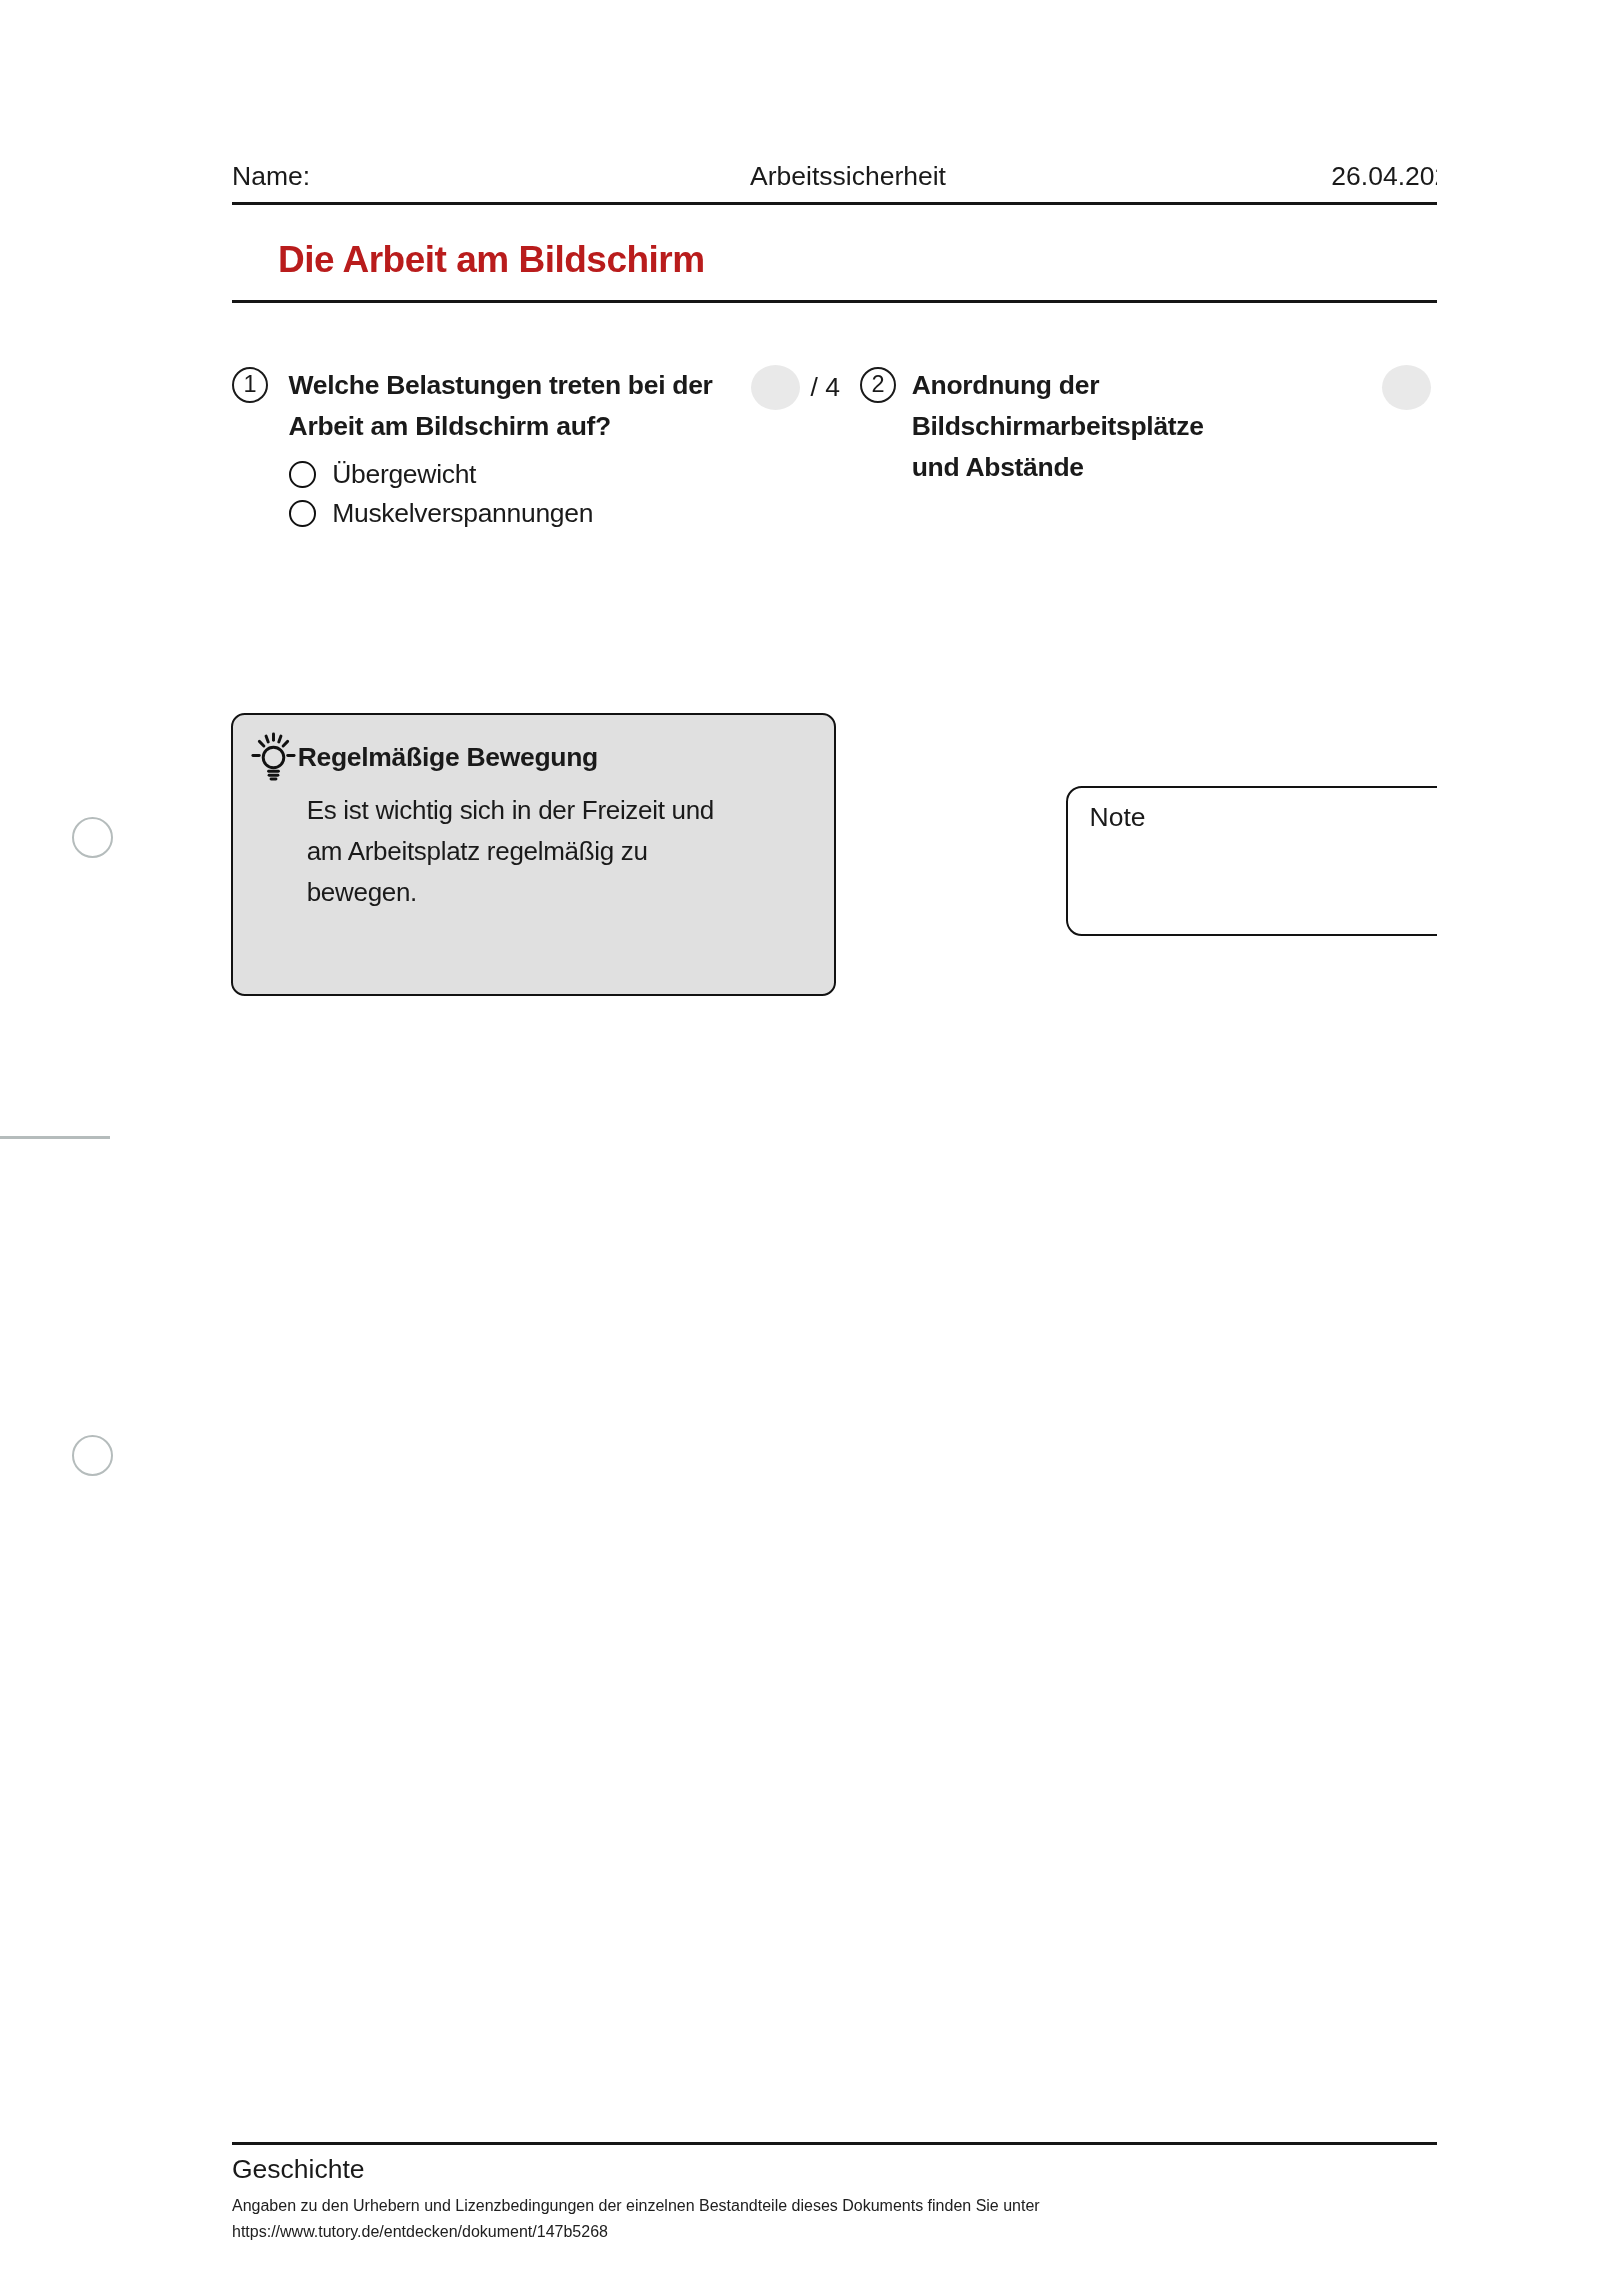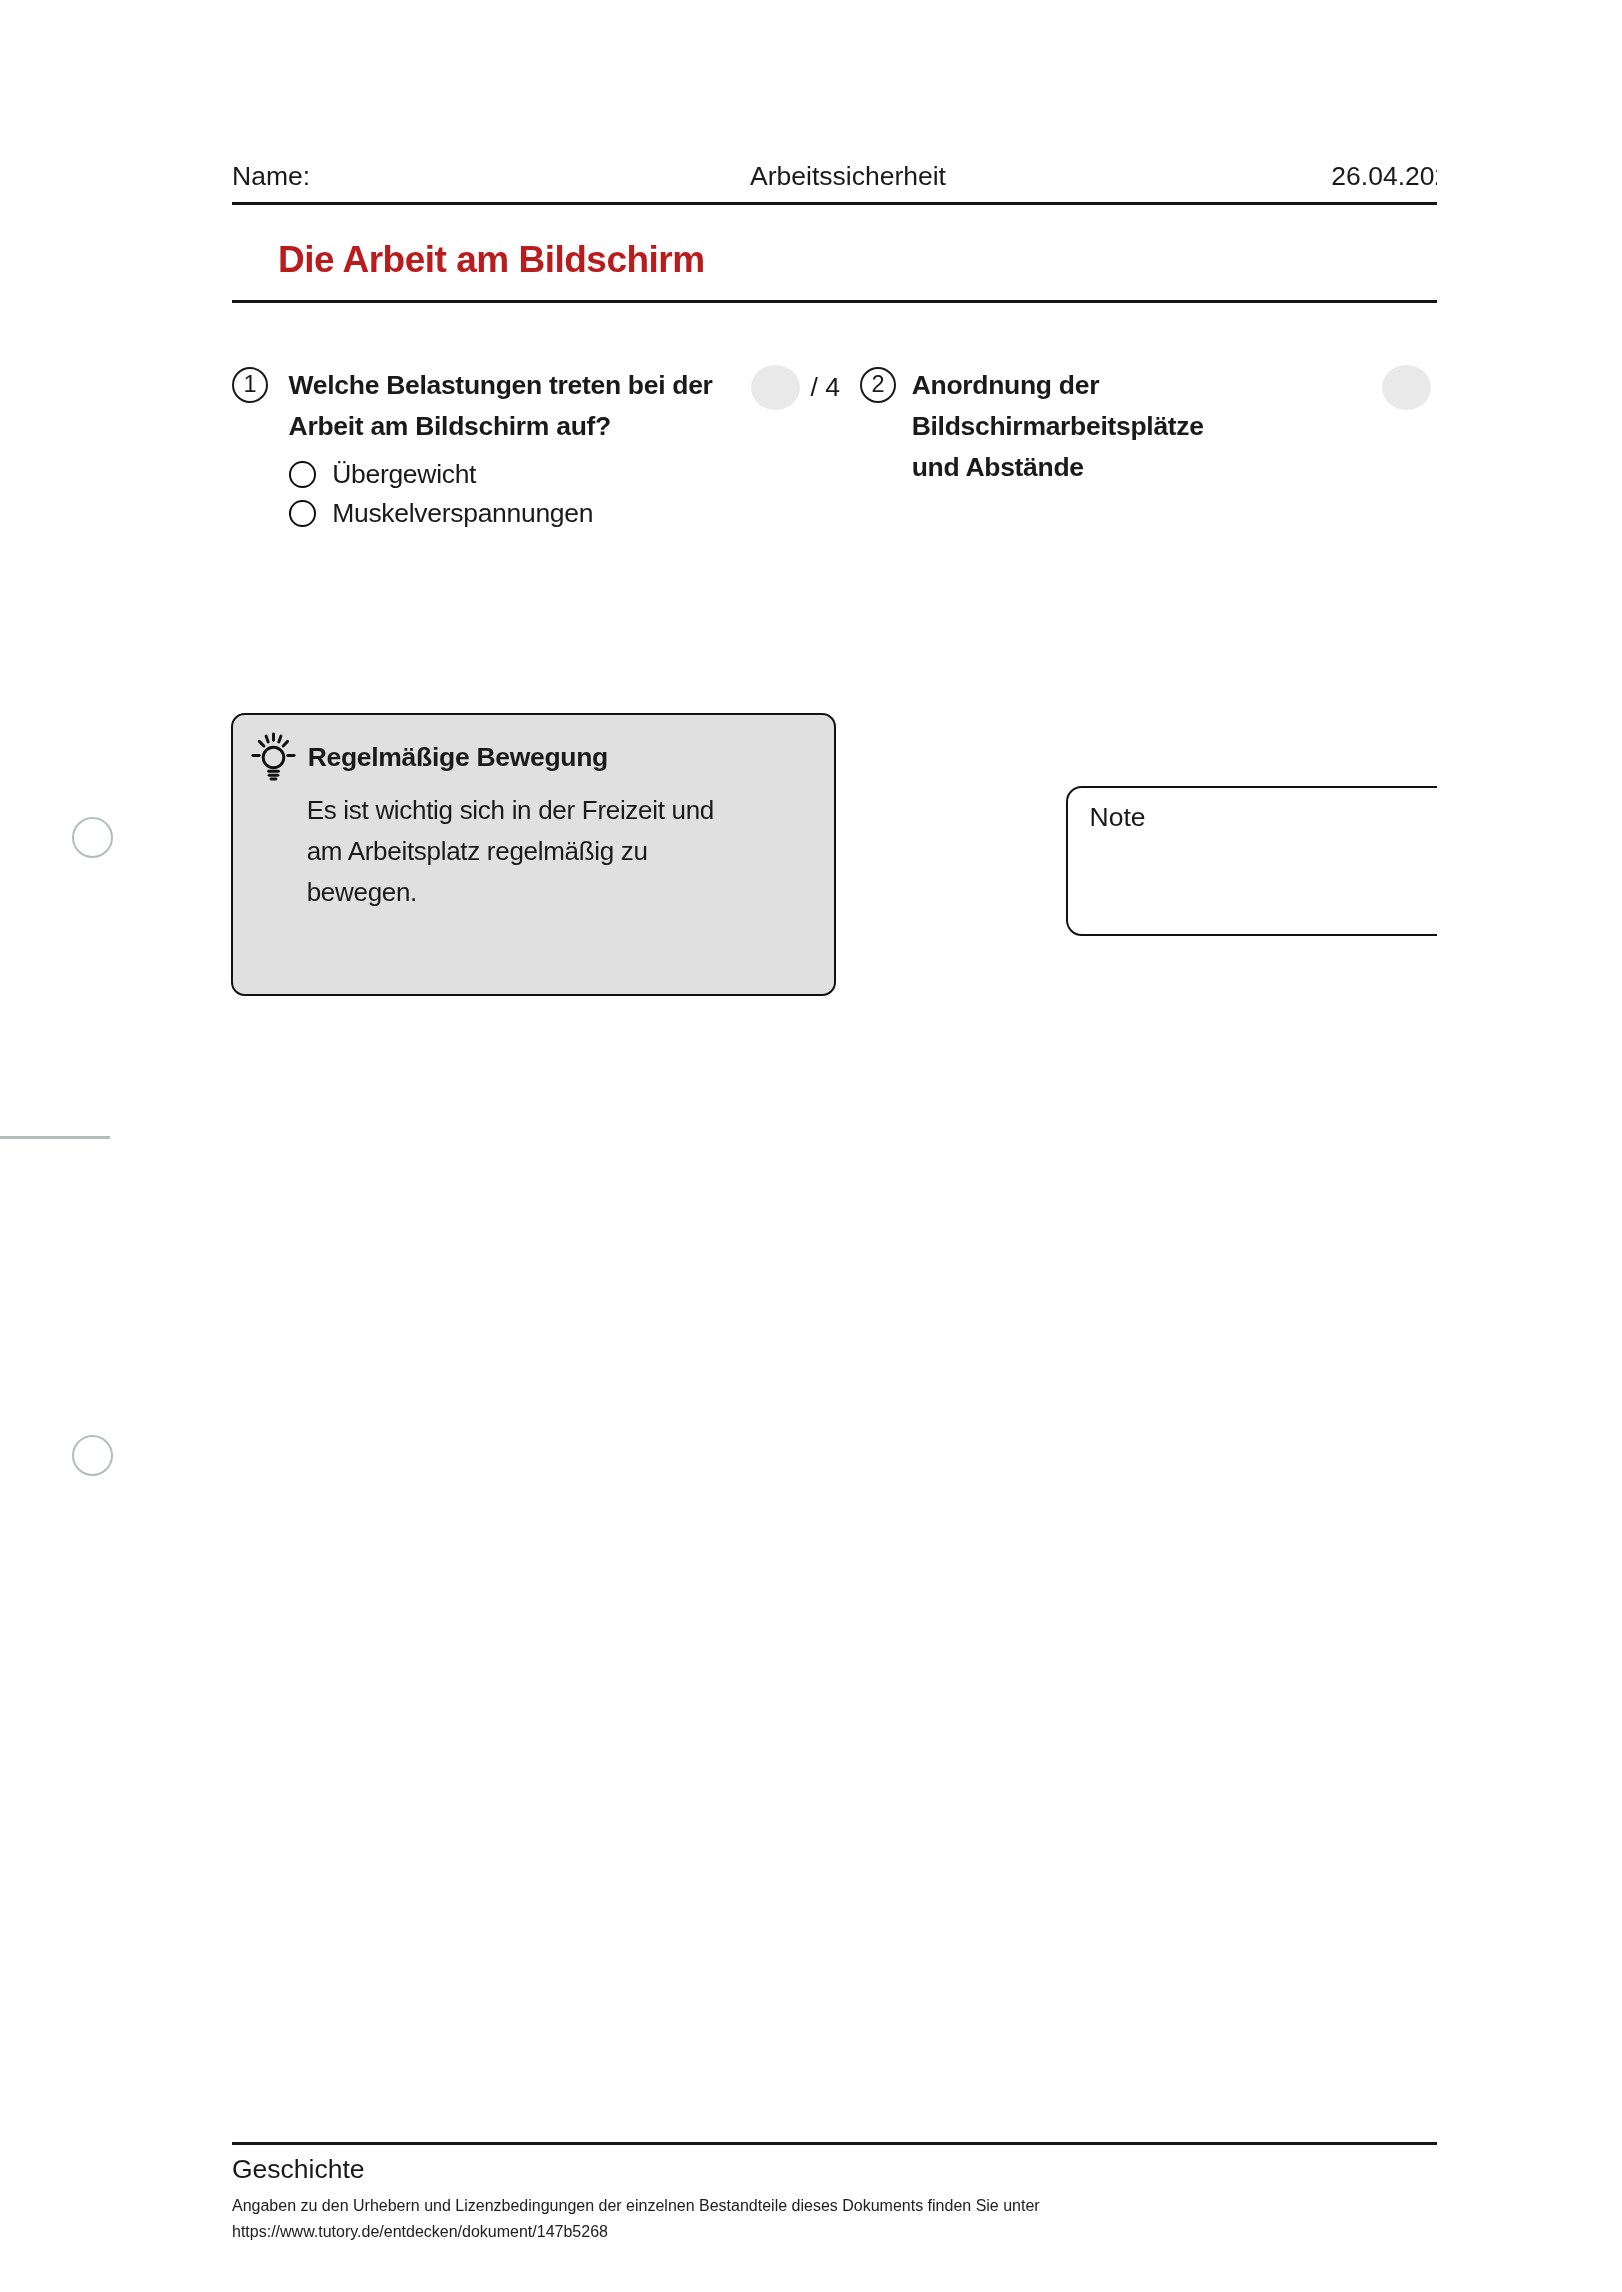--- a/index.html
+++ b/index.html
@@ -61,21 +61,21 @@
   .option-label { margin-left:16.7px; font-size:26.5px; letter-spacing:-0.3px; white-space:nowrap; }
 
   
   .tip-box {
     position:absolute; left:231px; top:713px; width:605px; height:283px;
     background:#e0e0e0; border:2.5px solid #121212; border-radius:13.7px;
     padding:15.7px 19.6px 0 15.7px;
   }
   .tip-head { display:flex; align-items:center; }
   .tip-icon { flex:none; width:49px; height:53px; }
-  .tip-title { margin-left:10px; font-size:26.5px; font-weight:bold; letter-spacing:-0.3px; }
+  .tip-title { margin-left:0; font-size:26.5px; font-weight:bold; letter-spacing:-0.3px; }
   .tip-body { margin:5.9px 0 0 58px; font-size:26px; line-height:41px; letter-spacing:-0.3px; }
   .tip-body span { display:block; }
 
   
   .score-box {
     position:absolute; left:1066px; top:591px; width:398px; height:147px;
     border:2.9px solid #121212; border-radius:15.7px;
     display:flex; align-items:center; justify-content:space-between; padding:0 25.5px;
   }
   .score-label, .score-value { font-size:27.4px; font-weight:bold; }

